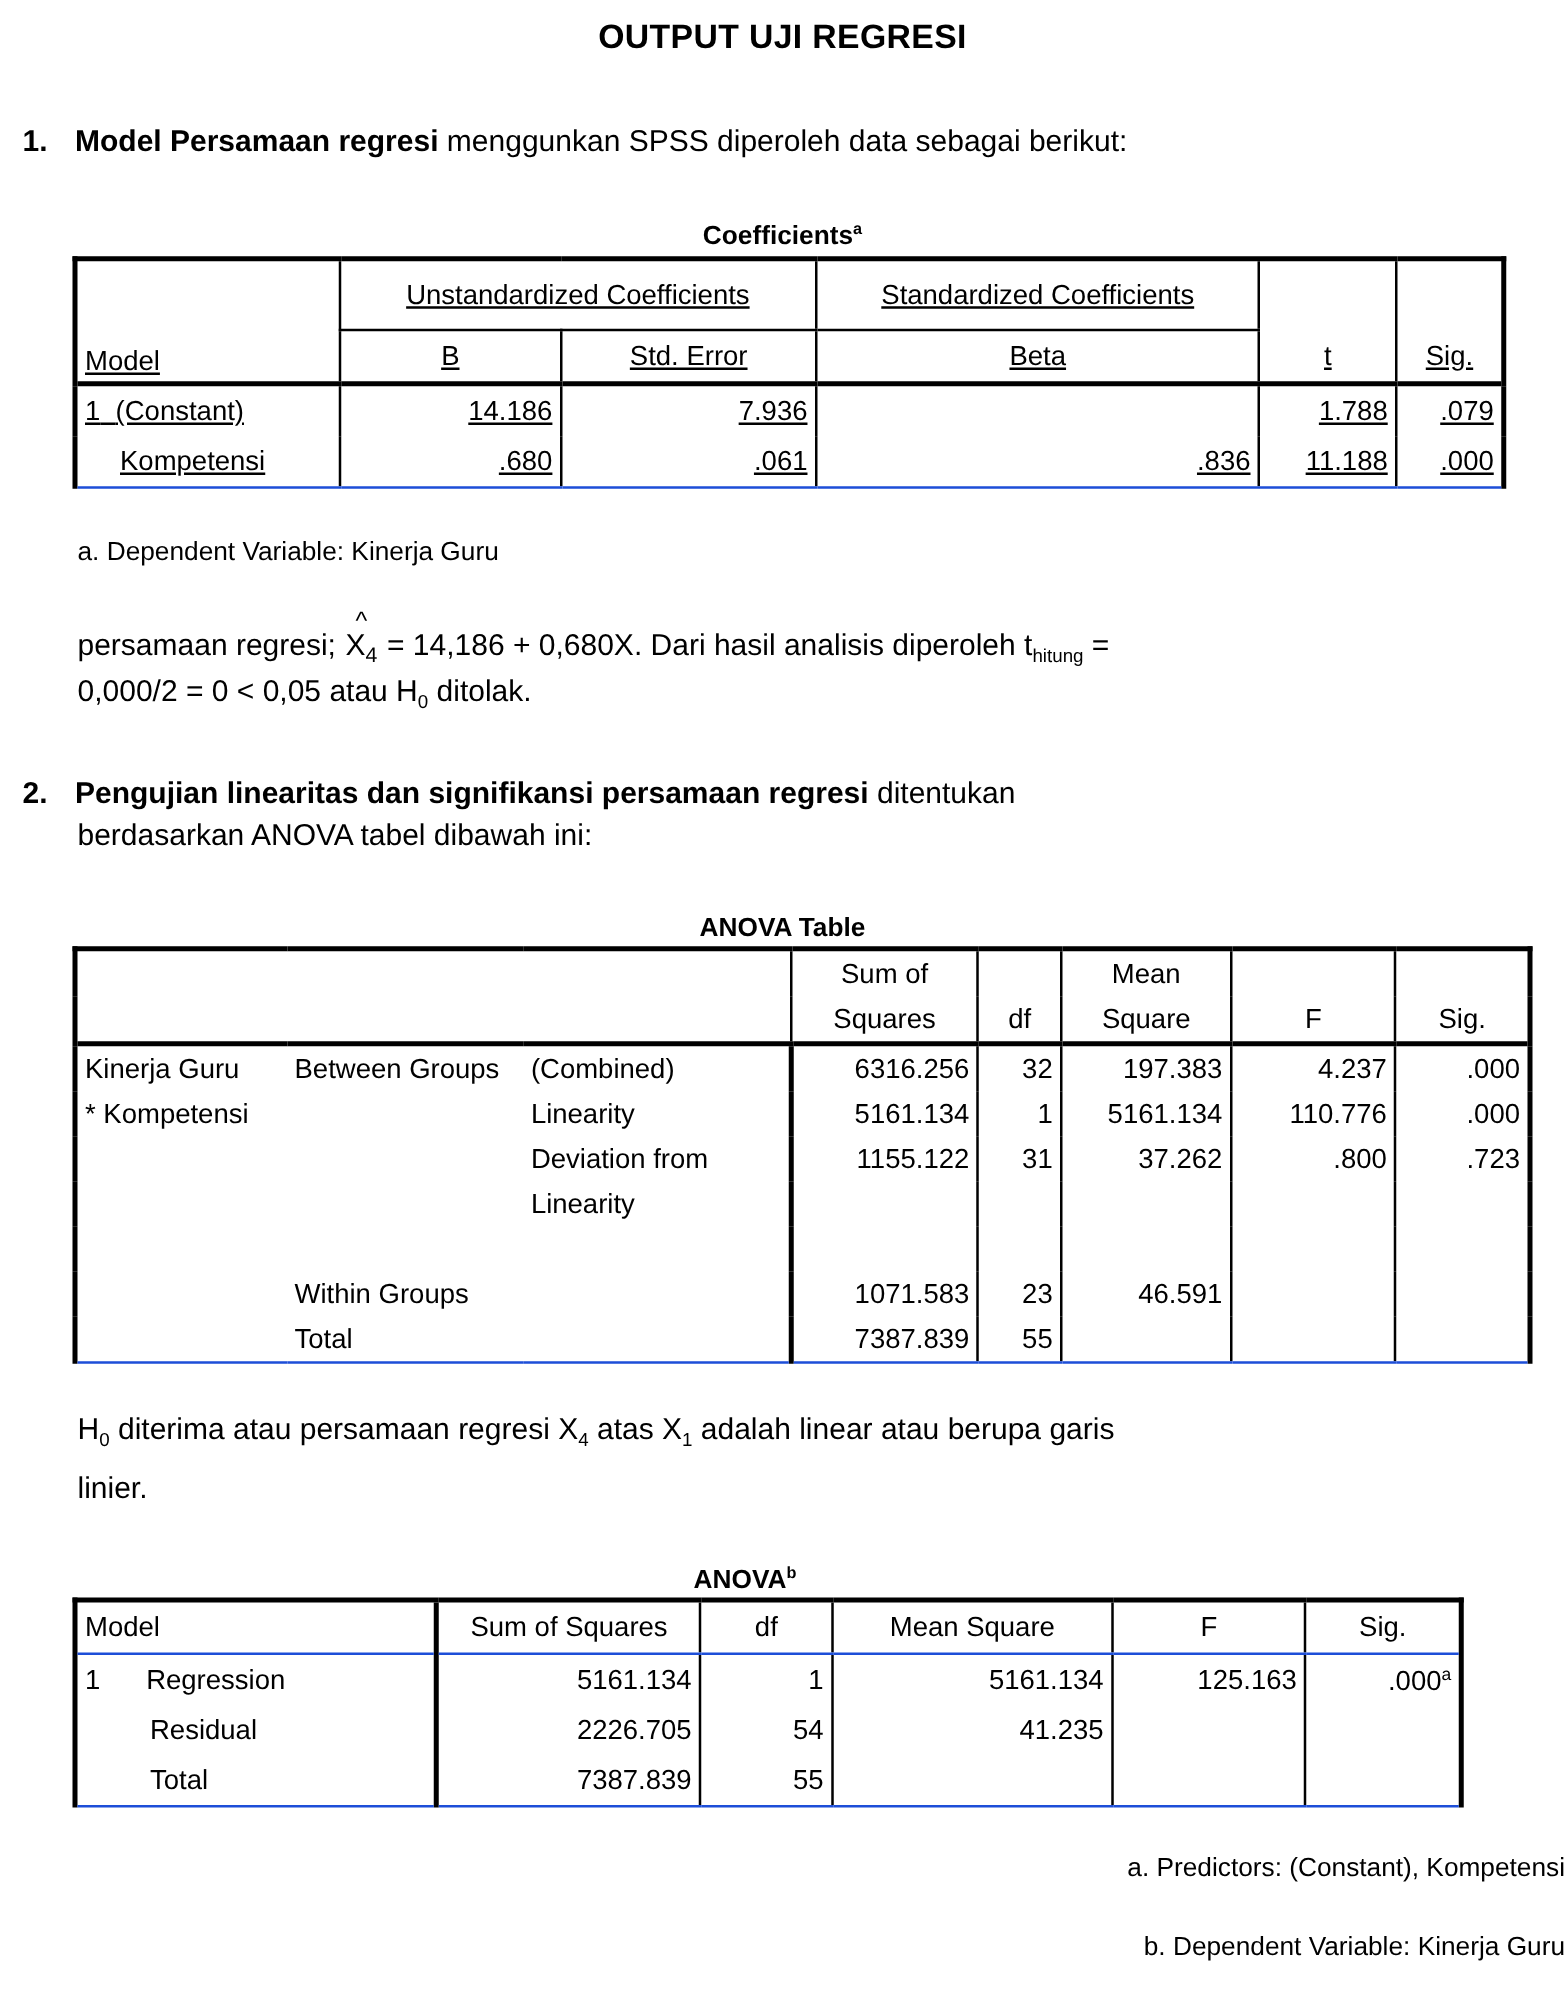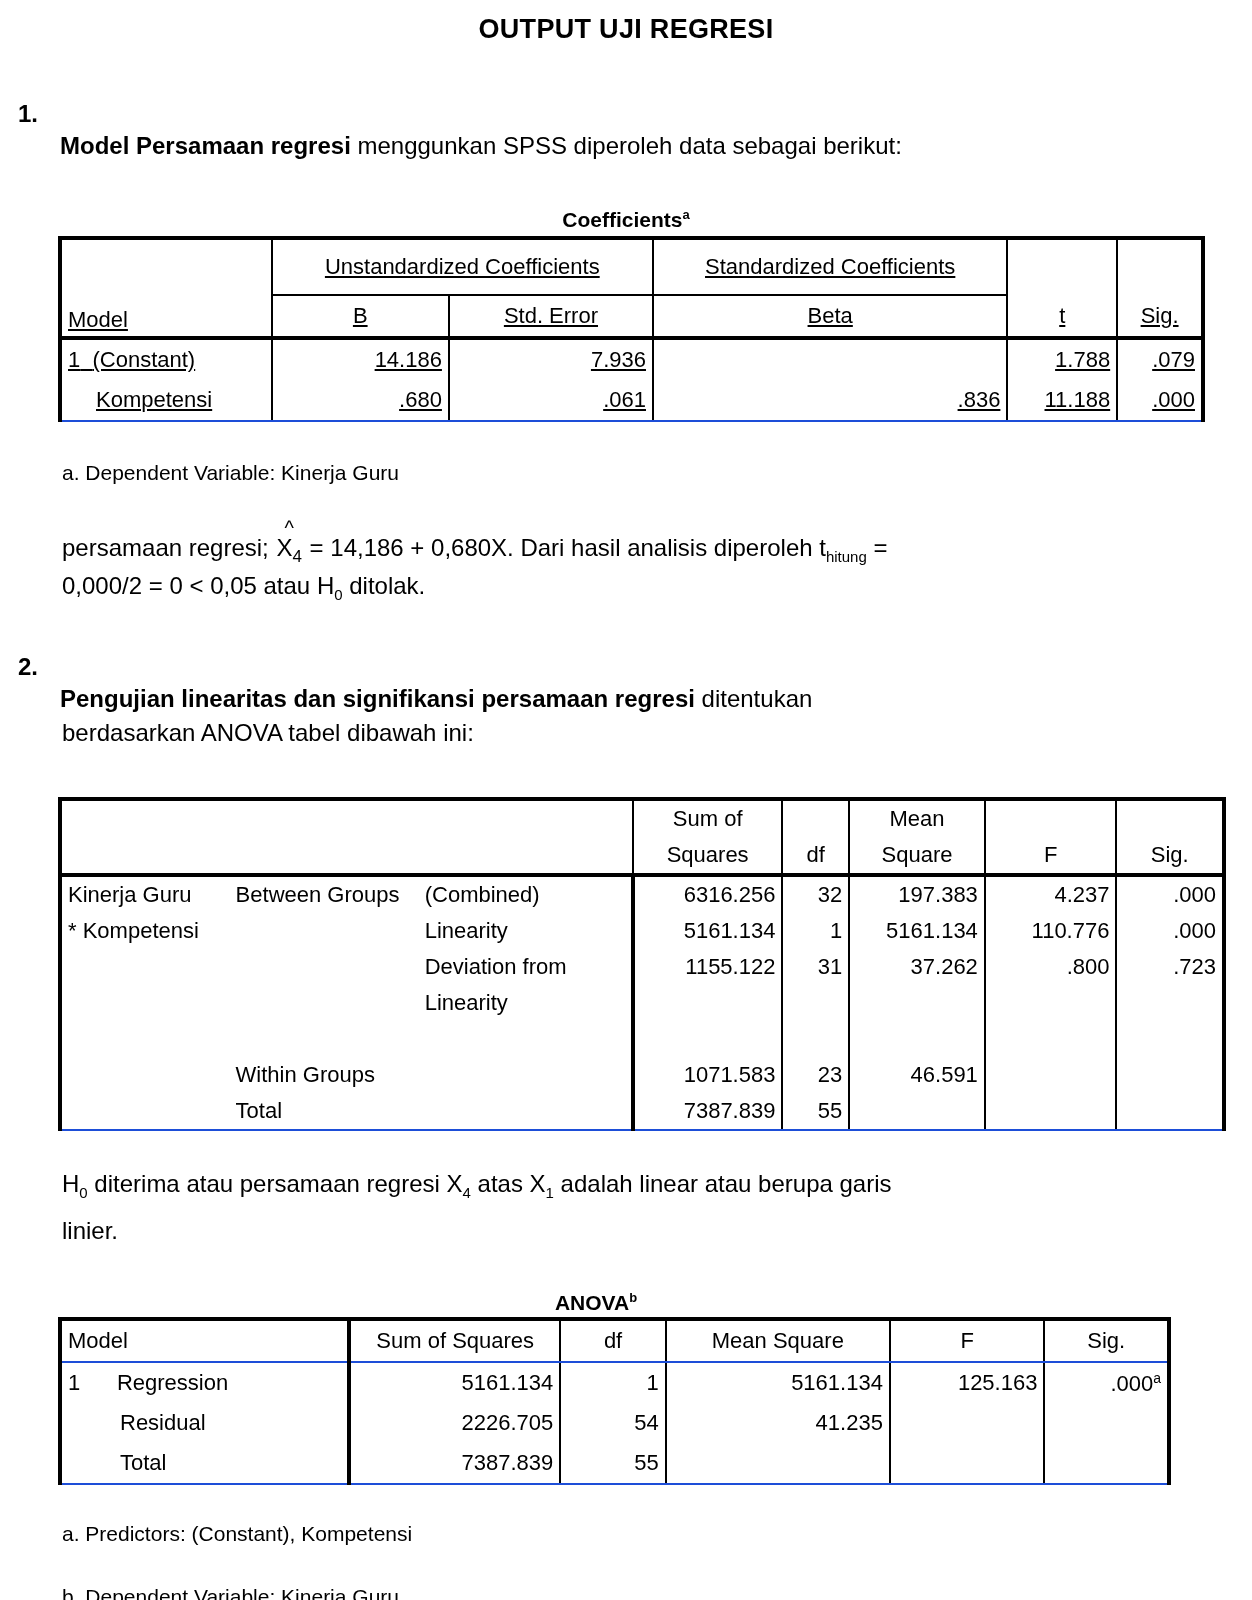--- a/index.html
+++ b/index.html
@@ -43,21 +43,20 @@
   }
   .numbered .num {
     font-weight: bold;
     width: 42px;
     flex: 0 0 42px;
     font-size: 24px;
   }
   .numbered .body {
     flex: 1 1 auto;
     text-align: justify;
-    margin-top: 32px;
   }
   .numbered .body.j2 {
     text-align: justify;
   }
   .b { font-weight: bold; }
 
   
   .tbl-caption {
     text-align: center;
     font-size: 21px;
@@ -108,21 +107,21 @@
   .anovab-wrap { padding: 0 60px 0 58px; }
   table.anovab { width: 1113px; margin: 2px 0 0 0; }
   table.anovab td { height: 34px; }
 
   .footnote {
     font-size: 21px;
     padding: 2px 0 0 62px;
     line-height: 1.28;
     margin-top: 36px;
   }
-  .footnote.tight { padding-top: 0; }
+  .footnote.tight { padding-top: 0; text-align: right; }
 
   .para {
     font-size: 24px;
     line-height: 1.45;
     padding: 0 30px 0 62px;
     text-align: justify;
   }
   .para.wide-lh { line-height: 1.95; }
 
   sub.sm { font-size: 15px; vertical-align: sub; }
@@ -229,20 +228,21 @@
   <div class="spacer-44"></div>
 
   <div class="numbered">
     <span class="num">2.</span>
     <span class="body j2"><span class="b">Pengujian linearitas dan signifikansi persamaan regresi</span><span> ditentukan</span></span>
   </div>
   <div class="para" style="padding-left:62px">berdasarkan ANOVA tabel dibawah ini:</div>
 
   <div class="spacer-44"></div>
 
+  <div class="tbl-caption">ANOVA Table</div>
 
   <div class="anovat-wrap">
   <table class="spss anovat">
     <colgroup>
       <col style="width:170px">
       <col style="width:190px">
       <col style="width:215px">
       <col style="width:150px">
       <col style="width:67px">
       <col style="width:136px">

